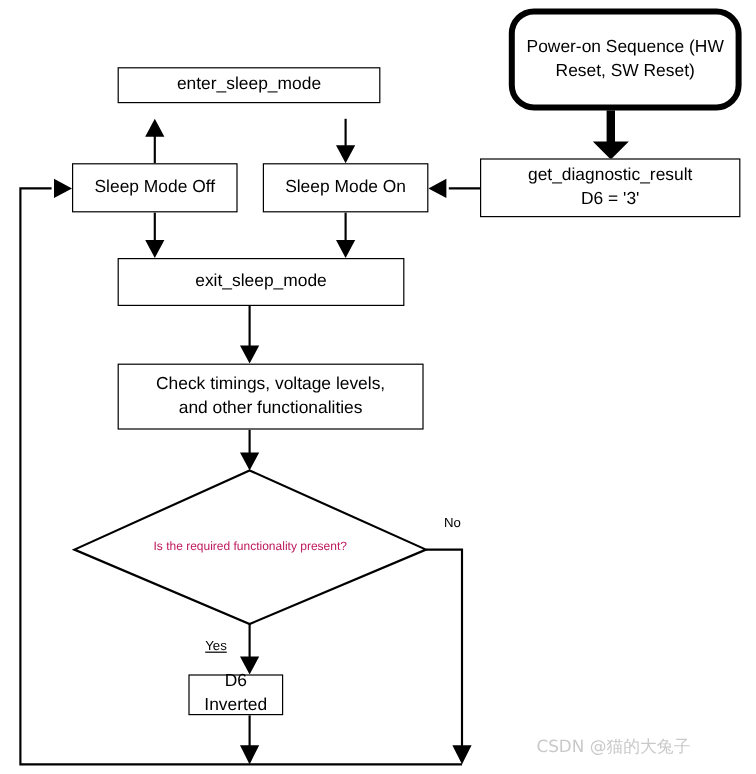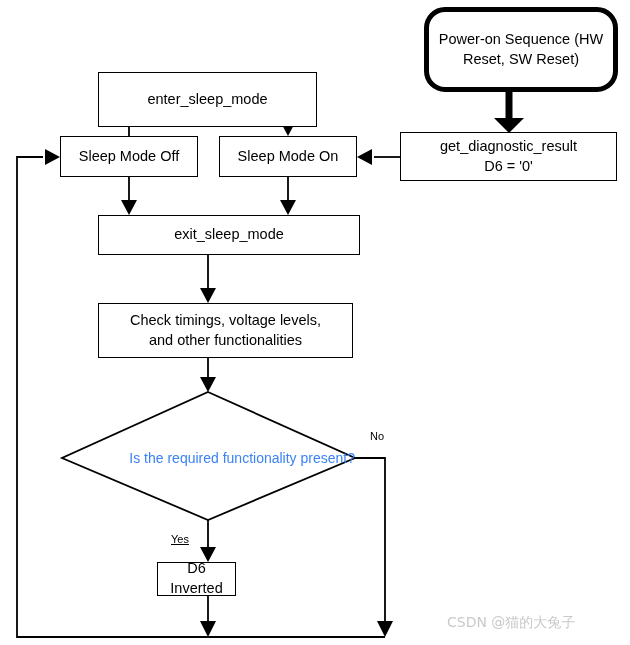--- a/index.html
+++ b/index.html
@@ -4,22 +4,22 @@
 <style>
   html,body{margin:0;padding:0;background:#ffffff;}
   body{width:630px;height:645px;position:relative;overflow:hidden;
        font-family:"Liberation Sans","DejaVu Sans",sans-serif;}
   #canvas{position:absolute;left:0;top:0;width:630px;height:645px;}
   .node{position:absolute;box-sizing:border-box;display:flex;align-items:center;
         justify-content:center;text-align:center;color:#000;background:#fff;
         border:1.6px solid #000;font-size:14.5px;line-height:1.35;z-index:5;}
   .node.thick{border-width:5px;border-radius:21px;}
   .node .txt{padding:0 6px;white-space:pre-line;}
-  .diamond-label{position:absolute;z-index:6;background:transparent;color:#3b82f6;
-        font-size:14px;text-align:right;white-space:nowrap;}
+  .diamond-label{position:absolute;z-index:6;background:transparent;color:#be185d;
+        font-size:10px;text-align:center;white-space:nowrap;}
   .edge-label{position:absolute;z-index:6;font-size:11px;color:#000;
         background:#fff;padding:0 1px;white-space:nowrap;}
   .watermark{position:absolute;z-index:7;font-size:14px;color:#c9c9c9;
         white-space:nowrap;font-family:"DejaVu Sans",sans-serif;}
   svg{position:absolute;left:0;top:0;z-index:1;}
 </style>
 </head>
 <body>
 
 <div id="canvas">
@@ -92,36 +92,36 @@
     </g>
   </svg>
 
   <div class="node thick" style="left:424px;top:7px;width:194px;height:85px;">
     <span class="txt">Power-on Sequence (HW
 Reset, SW Reset)</span>
   </div>
 
   <div class="node" style="left:400px;top:132px;width:217px;height:49px;">
     <span class="txt">get_diagnostic_result
-D6 = '0'</span>
+D6 = '3'</span>
   </div>
 
-  <div class="node" style="left:98px;top:72px;width:219px;height:55px;">
+  <div class="node" style="left:98px;top:56px;width:219px;height:30px;">
     <span class="txt">enter_sleep_mode</span>
   </div>
 
   <div class="node" style="left:219px;top:136px;width:138px;height:41px;">
     <span class="txt">Sleep Mode On</span>
   </div>
 
   <div class="node" style="left:60px;top:136px;width:138px;height:41px;">
     <span class="txt">Sleep Mode Off</span>
   </div>
 
-  <div class="node" style="left:98px;top:215px;width:262px;height:40px;">
+  <div class="node" style="left:98px;top:215px;width:239px;height:40px;">
     <span class="txt">exit_sleep_mode</span>
   </div>
 
   <div class="node" style="left:98px;top:303px;width:255px;height:55px;">
     <span class="txt">Check timings, voltage levels,
 and other functionalities</span>
   </div>
 
   <svg width="630" height="645" style="z-index:4;">
     <polygon points="208,392 355,458 208,520 62,458" fill="#ffffff" stroke="#000000" stroke-width="1.8"></polygon>

